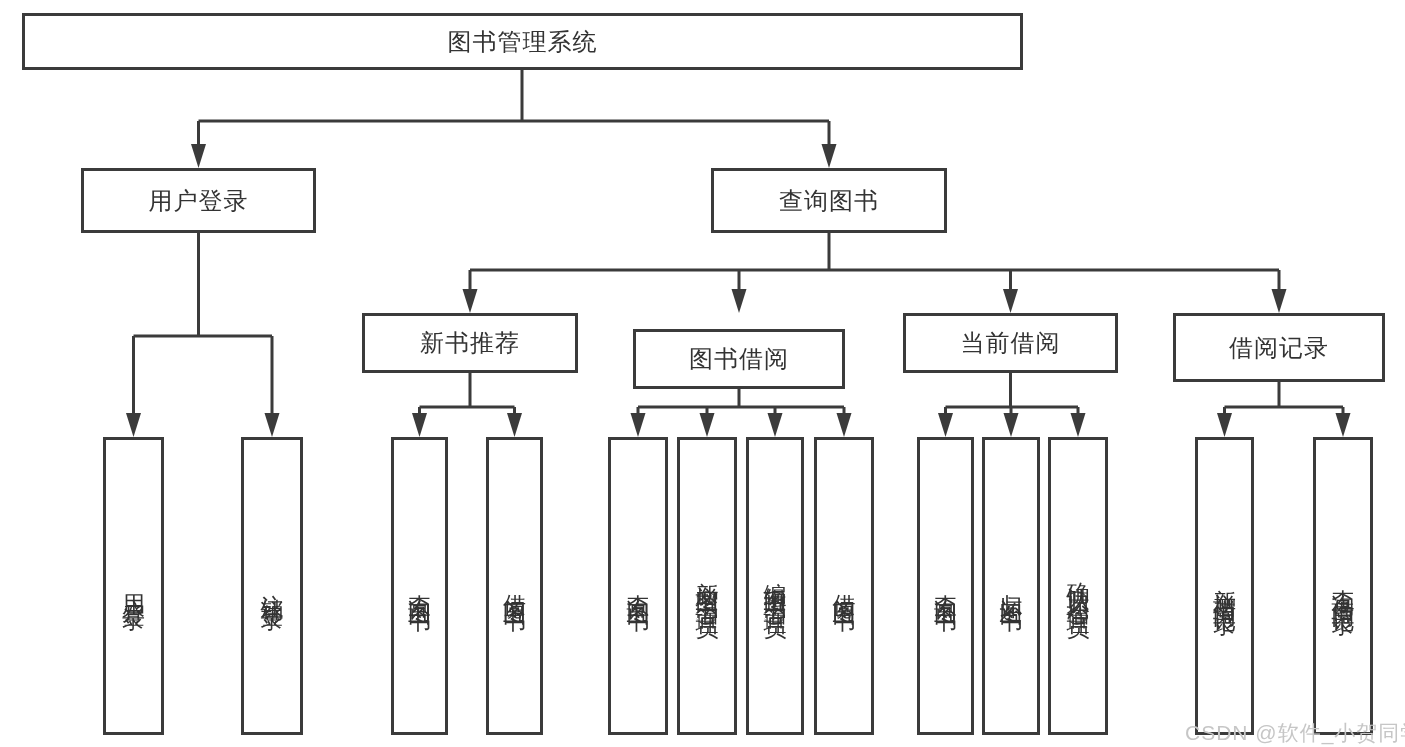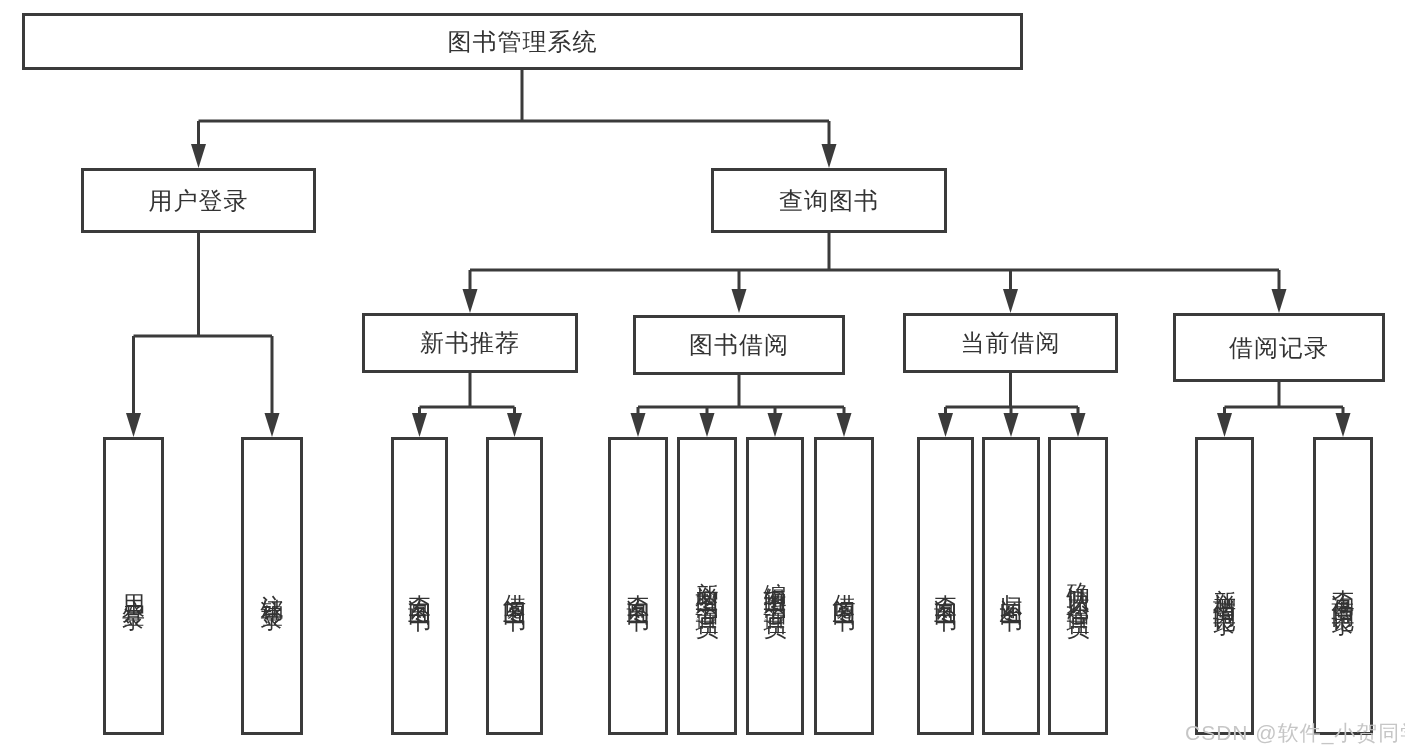--- a/index.html
+++ b/index.html
@@ -111,21 +111,21 @@
   <div class="node h-node" style="left:81px; top:168px; width:235px; height:65px;">
     <span>用户登录</span>
   </div>
   <div class="node h-node" style="left:711px; top:168px; width:236px; height:65px;">
     <span>查询图书</span>
   </div>
 
   <div class="node h-node" style="left:362px; top:313px; width:216px; height:60px;justify-content:center;">
     <span>新书推荐</span>
   </div>
-  <div class="node h-node" style="left:633px; top:315px; width:212px; height:60px;">
+  <div class="node h-node" style="left:633px; top:329px; width:212px; height:60px;">
     <span>图书借阅</span>
   </div>
   <div class="node h-node" style="left:903px; top:313px; width:215px; height:60px;">
     <span>当前借阅</span>
   </div>
   <div class="node h-node" style="left:1173px; top:313px; width:212px; height:69px;">
     <span>借阅记录</span>
   </div>
 
   <div class="node leaf" style="left:103px; width:61px;">

